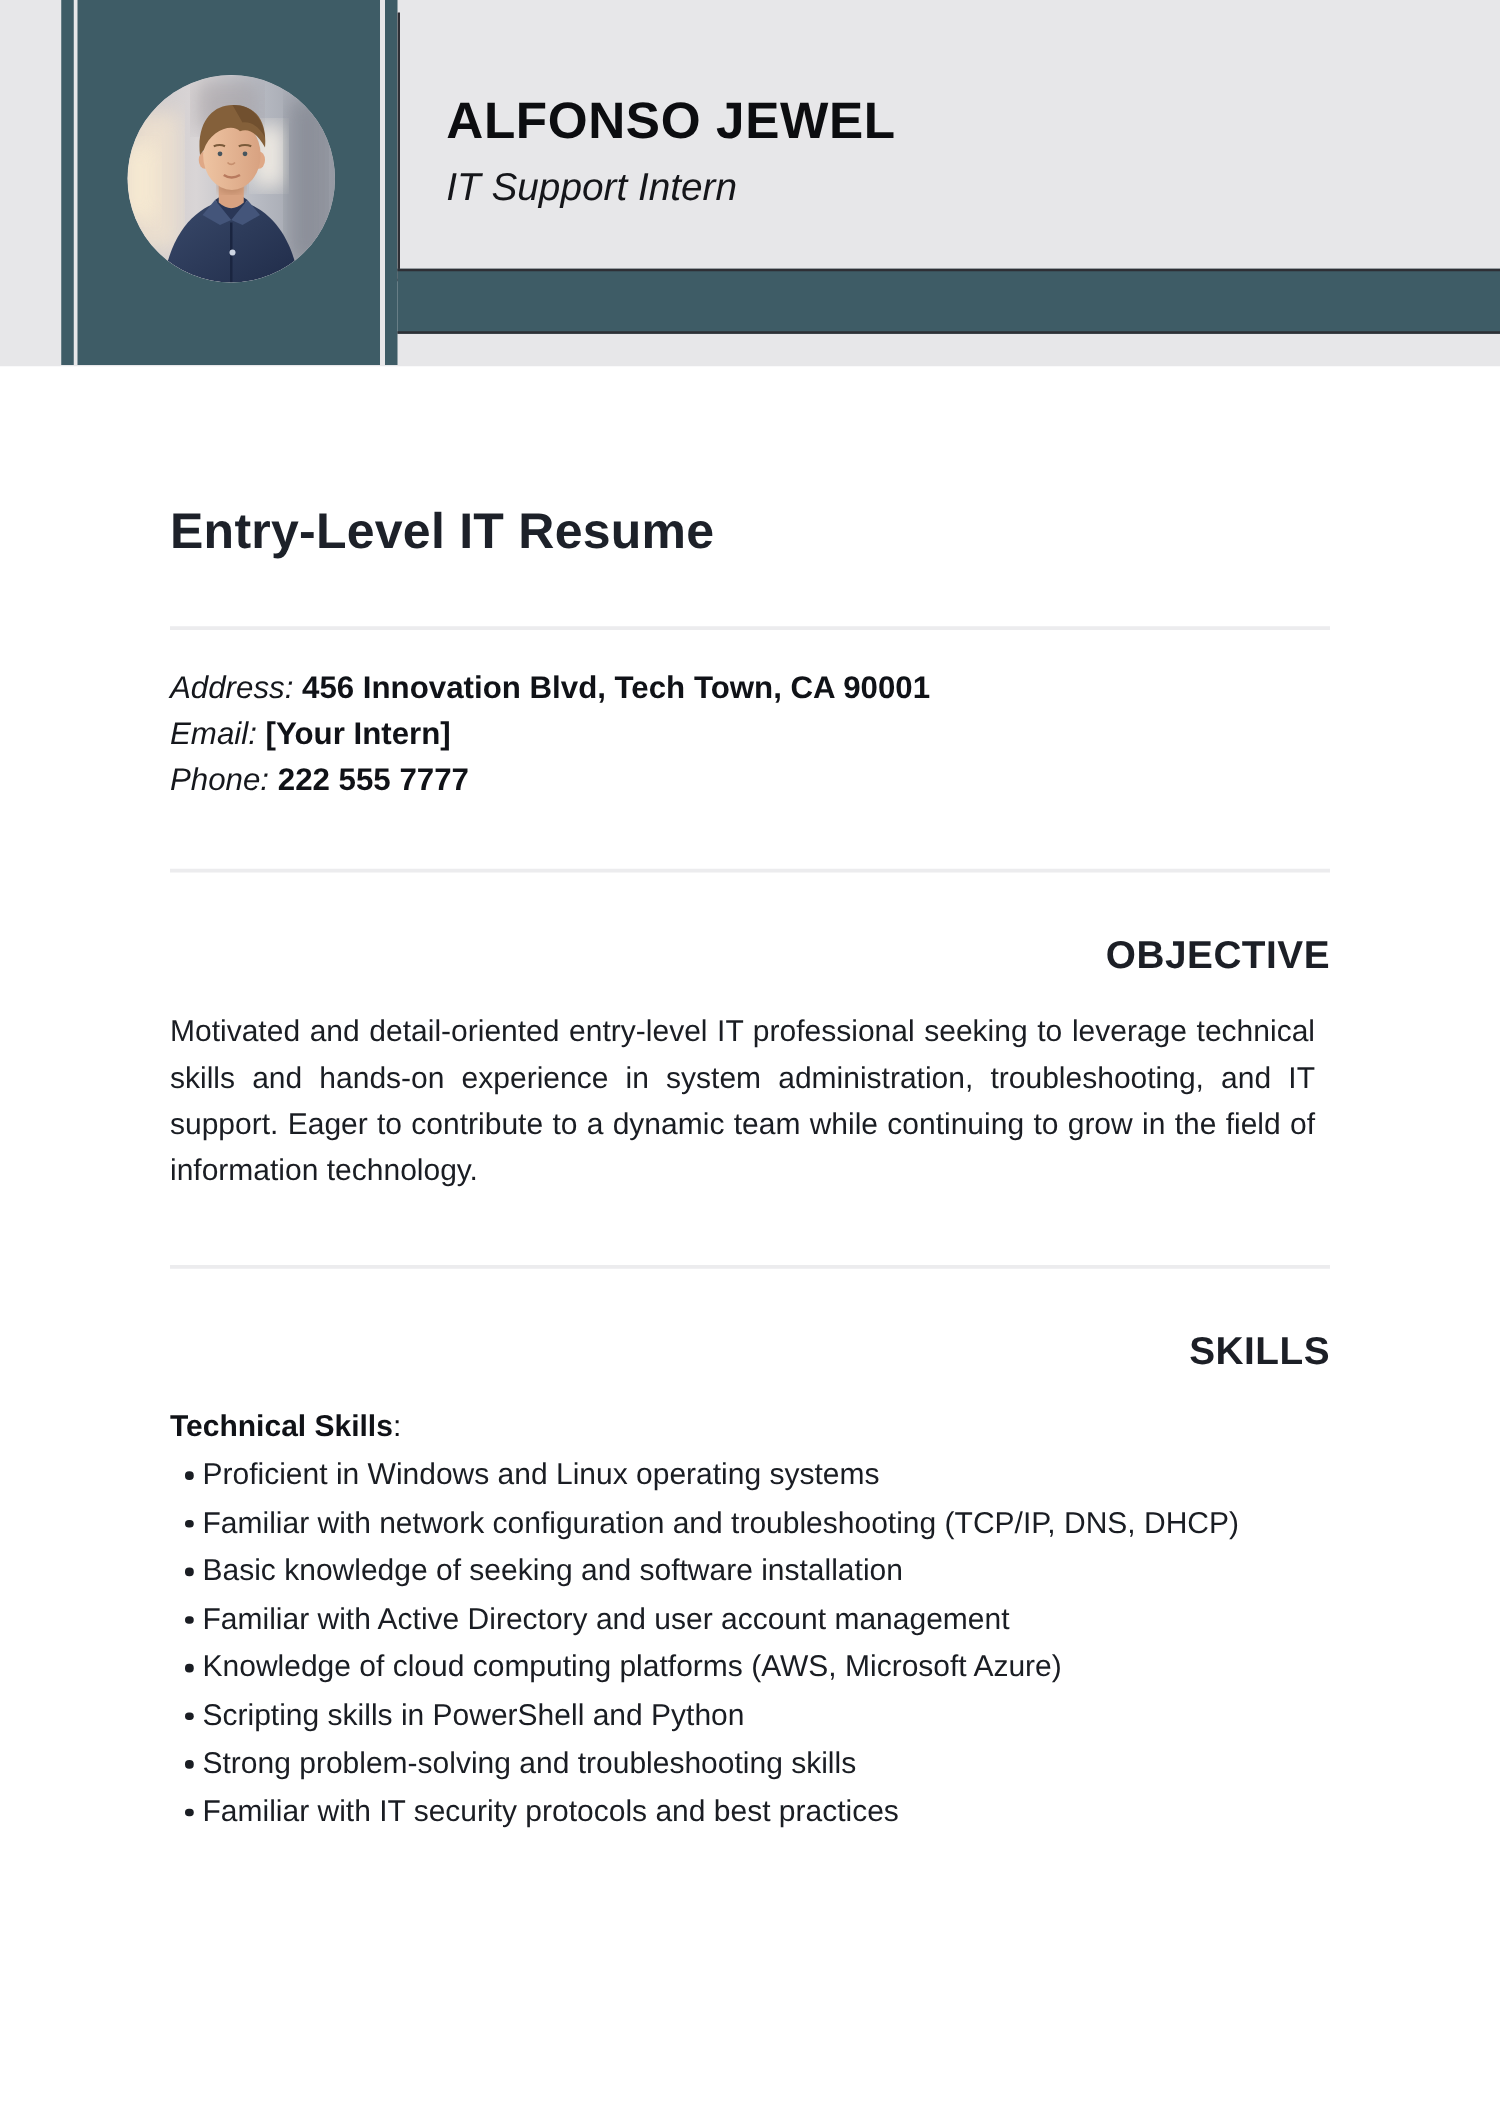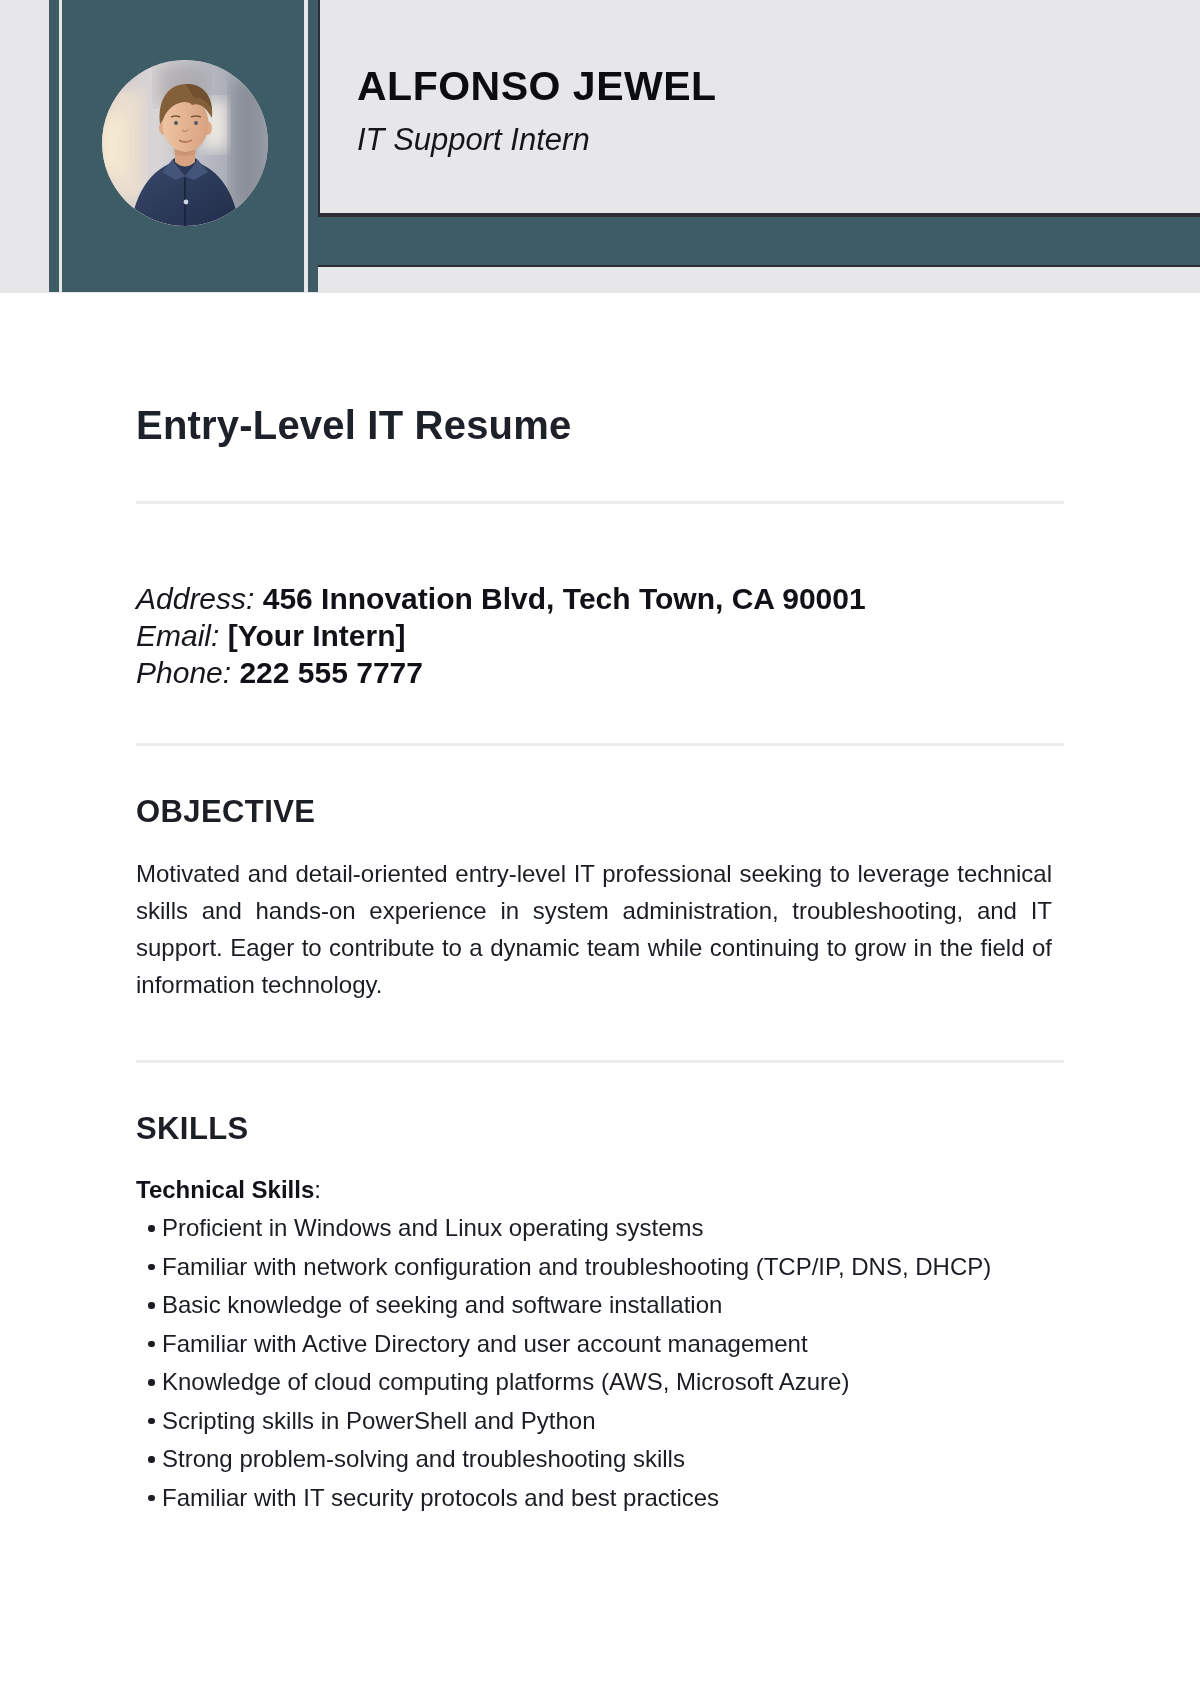--- a/index.html
+++ b/index.html
@@ -12,21 +12,21 @@
   .header{position:relative;width:1200px;height:293px;background:#e7e7e9;overflow:hidden;}
   .side-strip{position:absolute;top:0;left:49px;width:10px;height:292px;background:#3e5c66;}
   .side-main{position:absolute;top:0;left:62px;width:242px;height:292px;background:#3e5c66;}
   .side-strip2{position:absolute;top:0;left:308px;width:10px;height:292px;background:#3e5c66;}
   .photo{
     position:absolute;top:60px;left:102px;width:166px;height:166px;border-radius:50%;
     overflow:hidden;background:#b8bac0;
   }
   .photo svg{display:block;width:166px;height:166px;}
   .name-panel{
-    position:absolute;top:0;left:318px;right:0;height:215px;background:#e7e7e9;
+    position:absolute;top:10px;left:318px;right:0;height:215px;background:#e7e7e9;
     border-left:2px solid #2e2f35;border-bottom:2px solid #2e2f35;
     box-sizing:border-box;padding:64px 0 0 37px;
   }
   .name{
     font-size:41px;font-weight:800;letter-spacing:0.5px;line-height:1.1;color:#0c0d10;
   }
   .job-title{
     margin-top:14px;font-size:31px;font-style:italic;font-weight:400;color:#15161a;line-height:1.1;
   }
   .teal-band{
@@ -36,27 +36,27 @@
   
   .content{width:928px;margin:0 auto 0 136px;}
   .doc-title{
     margin:108px 0 0 0;font-size:40px;line-height:48px;font-weight:700;
     color:#1d2129;letter-spacing:0.2px;
   }
   .divider{height:3px;background:#ececee;border:none;margin:0;}
   .divider.d1{margin-top:52px;}
   .divider.d2{margin-top:52px;}
   .divider.d3{margin-top:57px;}
-  .contact{margin-top:76px;font-size:30px;line-height:37px;}
+  .contact{margin-top:28px;font-size:25px;line-height:37px;}
   .contact .row{white-space:nowrap;}
   .contact .label{font-style:italic;font-weight:400;color:#15171c;}
   .contact .value{font-weight:700;color:#101217;}
   .section-heading{
     margin:47px 0 0 0;font-size:31px;line-height:37px;font-weight:700;
-    color:#1c1f26;letter-spacing:0.4px;
+    color:#1c1f26;letter-spacing:0.4px;text-align:right;
   }
   .objective-text{
     margin:25px 12px 0 0;font-size:24px;line-height:37px;color:#1a1d23;
     text-align:justify;text-align-last:left;
   }
   .skills-subheading{margin:24px 0 0 0;font-size:24px;line-height:37px;color:#101217;}
   .skills-subheading .bold{font-weight:700;}
   ul.skill-list{list-style:none;margin:1px 0 0 0;padding:0;}
   ul.skill-list li{
     position:relative;padding-left:26px;font-size:24px;line-height:38.5px;color:#1a1d23;

